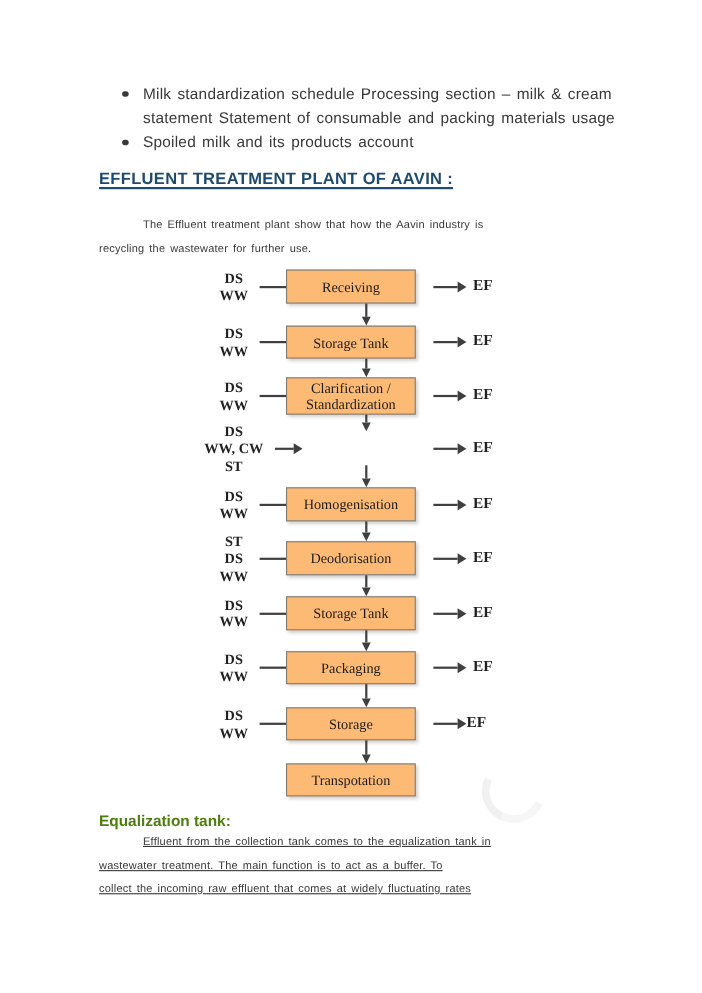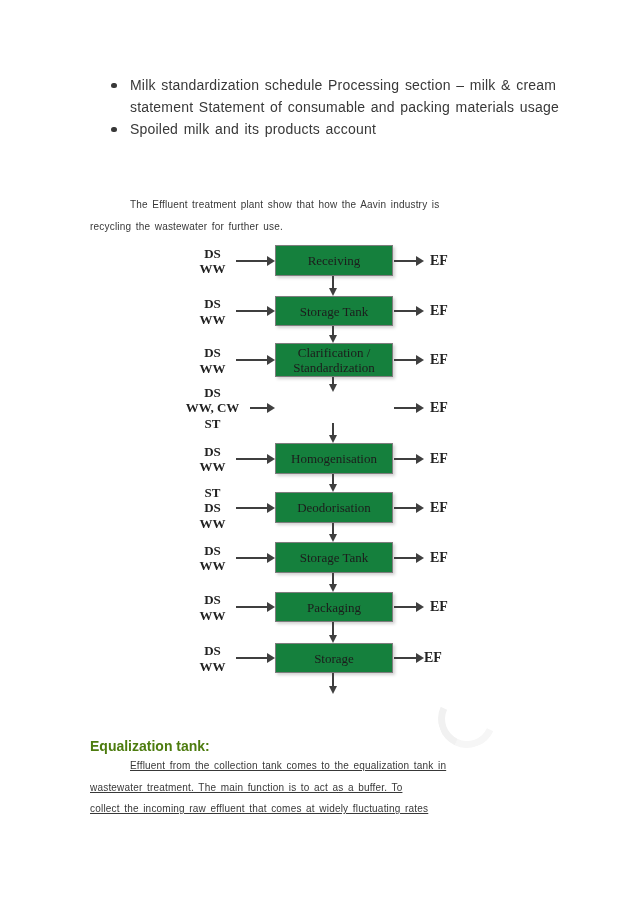--- a/index.html
+++ b/index.html
@@ -62,25 +62,25 @@
     font-weight: bold;
     color: #4d7c0f;
     margin-bottom: 1px;
   }
 
   
   .flowchart { position: absolute; inset: 0; pointer-events: none; }
   .fc-row { position: absolute; left: 0; width: 638px; }
   .fc-box {
     position: absolute;
-    left: 275px;
+    left: 260px;
     top: 0;
     width: 118px;
     height: 100%;
-    background: #15803d;
+    background: #fdba74;
     border: 1px solid #7d7d7d;
     box-shadow: 2px 2px 3px rgba(0,0,0,0.18);
     display: flex;
     align-items: center;
     justify-content: center;
   }
   .fc-box-label {
     font-family: "Liberation Serif", serif;
     font-size: 13px;
     line-height: 15px;
@@ -167,20 +167,21 @@
 <body>
 
 <div class="page">
 
   <div class="textblock bullets">
     <div class="bullet-item">Milk standardization schedule Processing section – milk &amp; cream
 statement Statement of consumable and packing materials usage</div>
     <div class="bullet-item">Spoiled milk and its products account</div>
   </div>
 
+  <div class="textblock heading" style="color:#1F4A70;">EFFLUENT TREATMENT PLANT OF AAVIN :</div>
 
   <div class="textblock para intro">The Effluent treatment plant show that how the Aavin industry is
 recycling the wastewater for further use.</div>
 
   <div class="flowchart">
 
     <div class="fc-row" style="top:245px;height:31px;">
       <div class="fc-in">DS
 WW</div>
       <div class="fc-arrow-in"></div>
@@ -281,20 +282,25 @@
 WW</div>
       <div class="fc-arrow-in"></div>
       <div class="fc-box">
           <span class="fc-box-label">Storage</span>
         </div>
       <div class="fc-arrow-out"></div>
       <div class="fc-out" style="left:424px;">EF</div>
       <div class="fc-vconn" style="height:13px;"></div>
     </div>
 
+    <div class="fc-row" style="top:694px;height:30px;">
+      <div class="fc-box">
+          <span class="fc-box-label">Transpotation</span>
+        </div>
+    </div>
 
   </div>
 
   <div class="artifact-arc"></div>
 
   <div class="textblock bottom-section">
     <div class="bottom-title">Equalization tank:</div>
     <div class="para" style="position:static;text-decoration:underline;">Effluent from the collection tank comes to the equalization tank in
 wastewater treatment. The main function is to act as a buffer. To
 collect the incoming raw effluent that comes at widely fluctuating rates</div>

